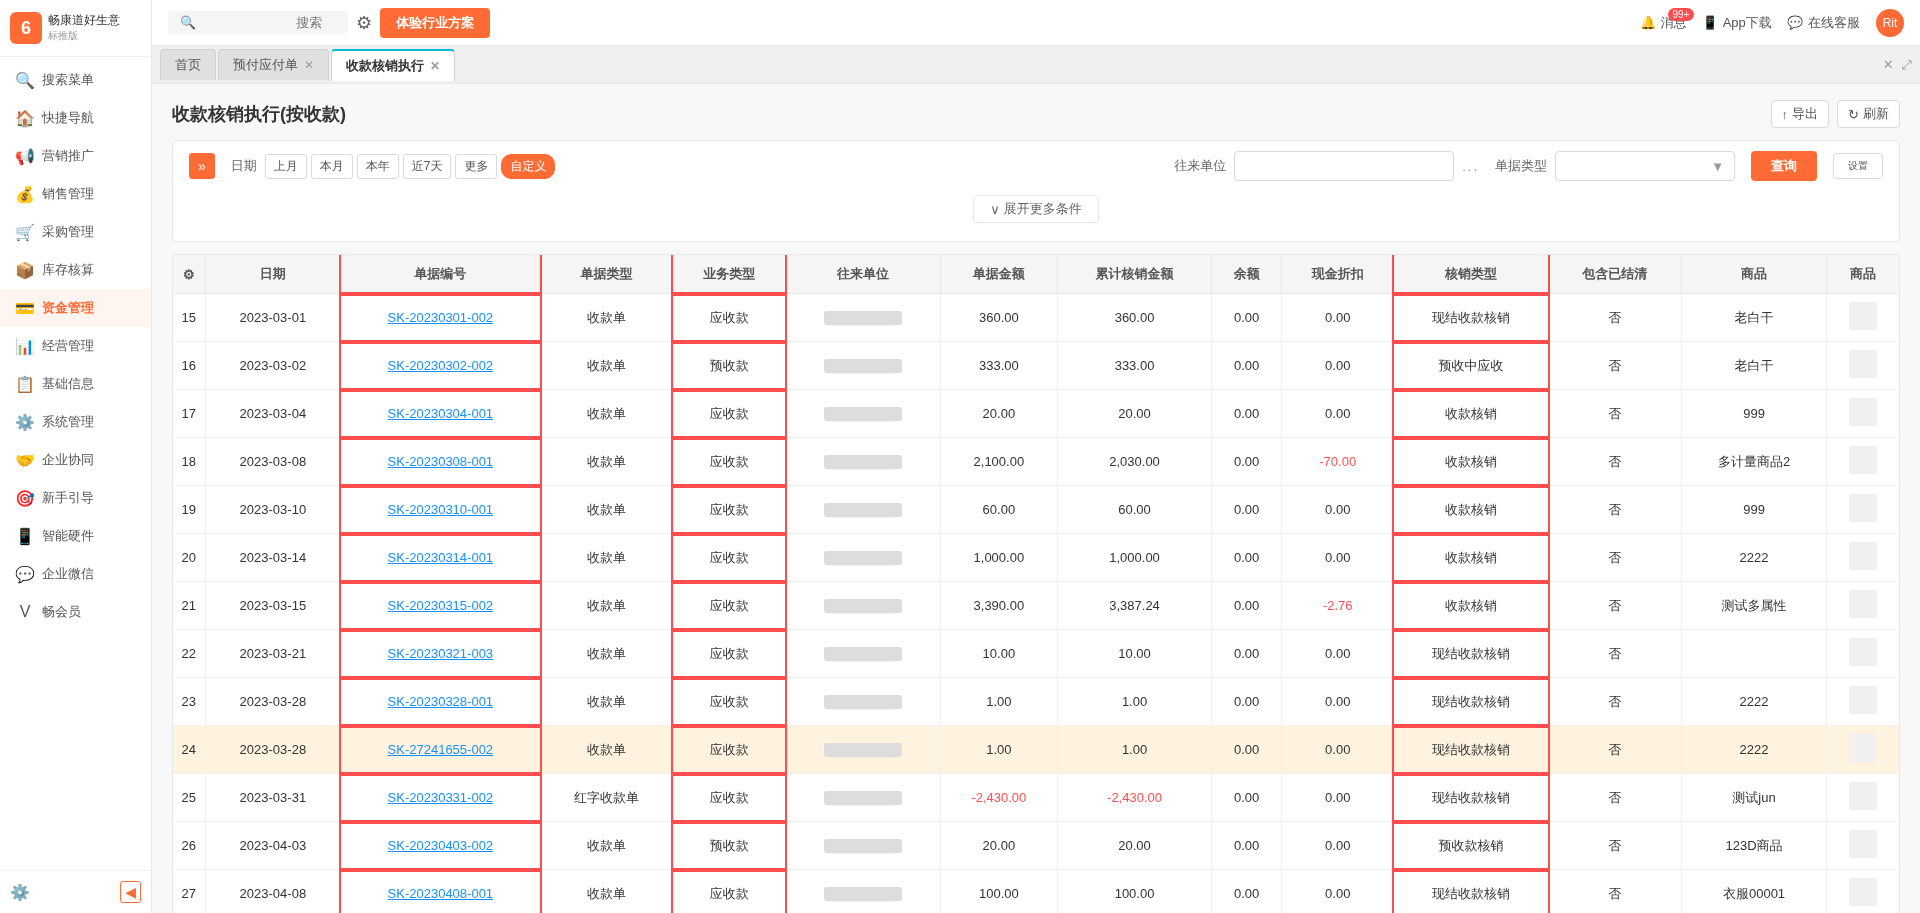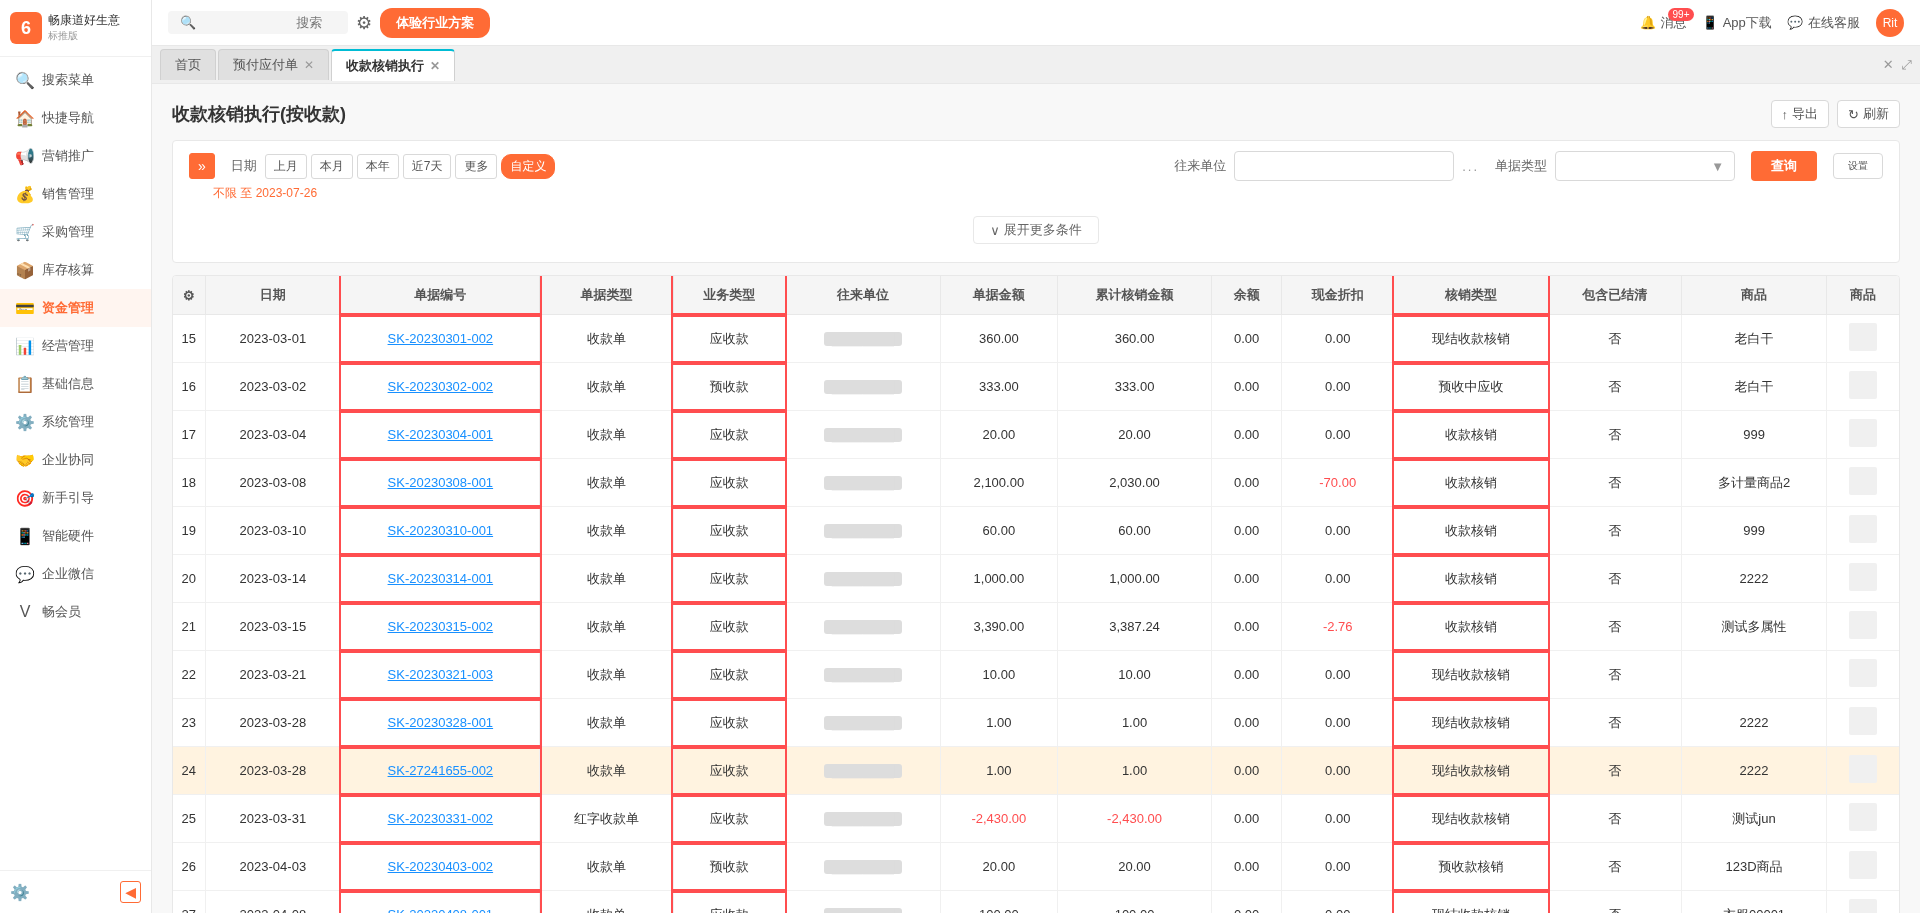--- a/index.html
+++ b/index.html
@@ -24,21 +24,21 @@
     
     
     .main-content { flex: 1; display: flex; flex-direction: column; overflow: hidden; }
     
     
     .top-bar { height: 46px; background: #fff; border-bottom: 1px solid #e8e8e8; display: flex; align-items: center; padding: 0 16px; gap: 12px; flex-shrink: 0; }
     .top-bar-left { display: flex; align-items: center; gap: 8px; flex: 1; }
     .top-bar-search { display: flex; align-items: center; background: #f5f5f5; border-radius: 4px; padding: 4px 12px; gap: 6px; min-width: 180px; }
     .top-bar-search input { border: none; background: transparent; outline: none; font-size: 13px; width: 120px; color: #999; text-align: right; }
     .top-bar-gear { color: #666; cursor: pointer; font-size: 18px; }
-    .top-bar-btn { background: #ff6b35; color: white; border: none; border-radius: 12px; padding: 6px 16px; cursor: pointer; font-size: 13px; font-weight: bold; }
+    .top-bar-btn { background: #ff6b35; color: white; border: none; border-radius: 4px; padding: 6px 16px; cursor: pointer; font-size: 13px; font-weight: bold; }
     .top-bar-right { display: flex; align-items: center; gap: 16px; }
     .top-bar-right-item { display: flex; align-items: center; gap: 4px; color: #555; cursor: pointer; font-size: 13px; position: relative; }
     .badge { background: #ff4d4f; color: white; border-radius: 8px; font-size: 10px; padding: 1px 5px; position: absolute; top: -6px; right: -8px; }
     .top-bar-avatar { width: 28px; height: 28px; background: #ff6b35; border-radius: 50%; display: flex; align-items: center; justify-content: center; color: white; font-size: 12px; }
     
     
     .tabs-bar { height: 38px; background: #f0f0f0; display: flex; align-items: center; padding: 0 8px; gap: 0; border-bottom: 1px solid #e8e8e8; flex-shrink: 0; }
     .tab { display: flex; align-items: center; gap: 6px; padding: 6px 14px; cursor: pointer; font-size: 13px; color: #555; background: #e0e0e0; border-radius: 4px 4px 0 0; margin-right: 2px; border: 1px solid #d0d0d0; border-bottom: none; position: relative; }
     .tab.active { background: #fff; color: #333; font-weight: bold; border-top: 2px solid #00bcd4; }
     .tab-close { color: #999; font-size: 12px; cursor: pointer; }
@@ -272,23 +272,20 @@
             <div class="filter-select" style="min-width:180px;">
               <span style="flex:1">　</span>
               <span class="filter-select-arrow">▼</span>
             </div>
           </div>
 
           <button class="filter-query-btn">查询</button>
           <button class="filter-set-btn">设置</button>
         </div>
 
-        <div style="margin-top:4px;padding-left:24px;">
-          <span class="filter-date-range">不限 至 2023-07-26</span>
-        </div>
 
         <div class="filter-expand-row">
           <div class="expand-btn">
             <span>∨</span>
             <span>展开更多条件</span>
           </div>
         </div>
       </div>
 
       <div class="table-wrapper">

